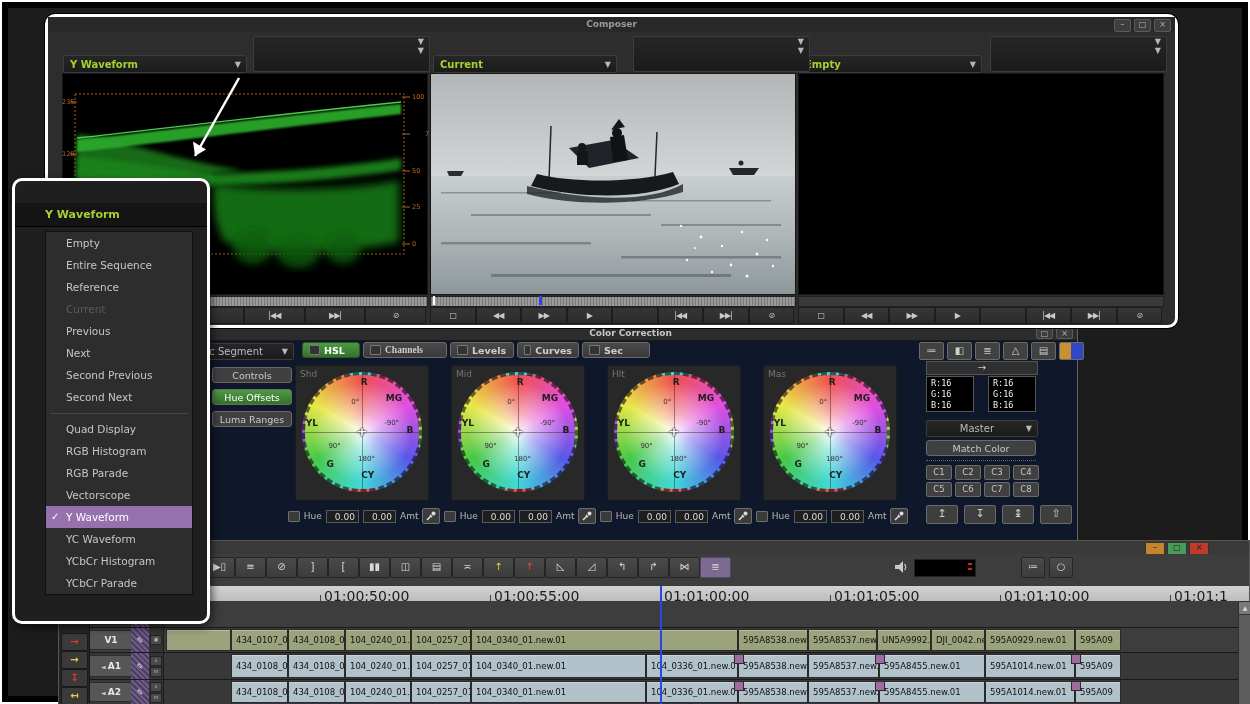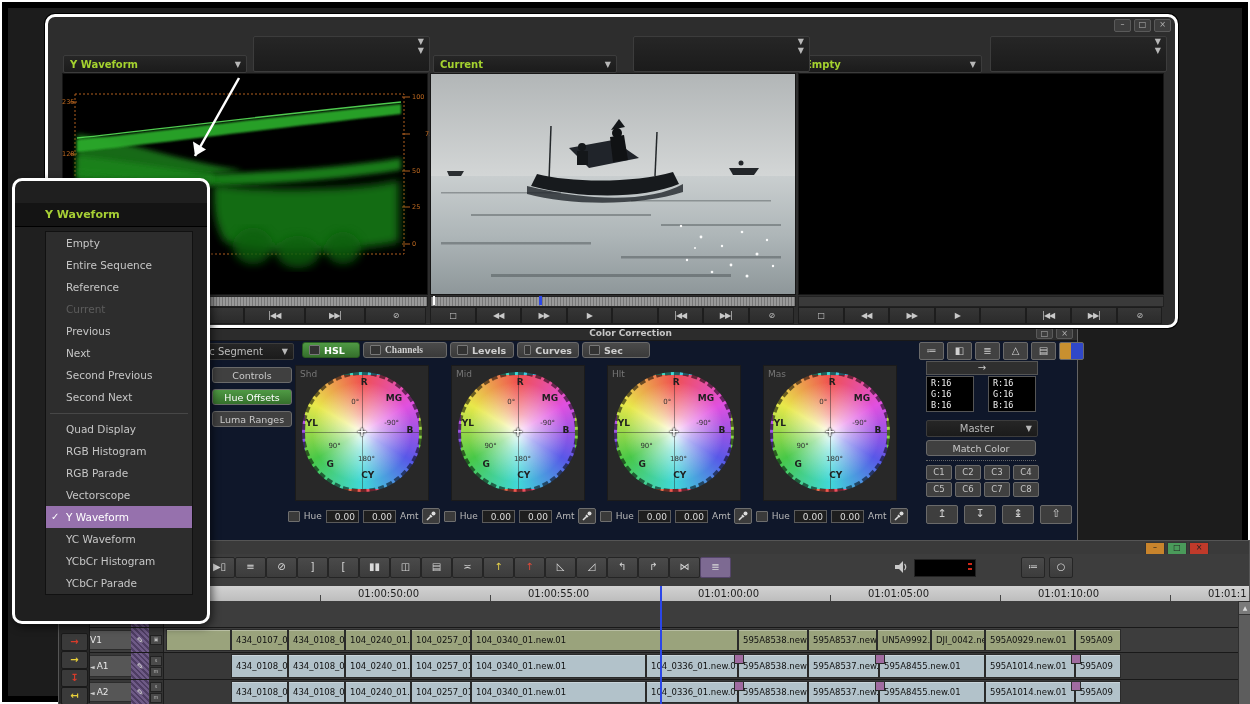--- a/index.html
+++ b/index.html
@@ -91,24 +91,24 @@
   .tl{left:58px;top:540px;width:1192px;height:164px;background:#3a3a3a;z-index:10;border:1px solid #555;box-sizing:border-box;}
   .tl-title{left:0;top:0;width:100%;height:13px;background:linear-gradient(#98889f,#7e6e8c);color:#141414;
             font-size:9px;font-weight:bold;text-align:center;line-height:13px;}
   .tl-winbtn{width:18px;height:11px;border:1px solid #333;font-size:8px;line-height:10px;text-align:center;color:#222;margin-left:2px;}
   .tl-toolbar{left:0;top:13px;width:100%;height:32px;background:#3d3d3d;border-bottom:1px solid #222;}
   .tl-icon{position:absolute;top:3px;width:29px;height:19px;background:linear-gradient(#4a4a4a,#3c3c3c);
            border:1px solid #252525;border-radius:2px;color:#d8d8d8;font-size:10px;text-align:center;line-height:18px;}
   .tl-icon.sel{background:#7d6a92;border-color:#55456a;}
   .ruler{left:0;top:45px;width:100%;height:15px;background:linear-gradient(#d2d2d2,#bdbdbd);border-bottom:1px solid #6d6d6d;}
   .rtick{position:absolute;bottom:0;width:1px;height:6px;background:#444;}
-  .rlabel{position:absolute;top:2px;font-size:10px;color:#1d1d1d;white-space:nowrap;margin-left:34px;}
+  .rlabel{position:absolute;top:2px;font-size:14px;color:#1d1d1d;white-space:nowrap;}
   .trackrow{position:absolute;left:0;width:100%;border-bottom:1px solid #191919;box-sizing:border-box;}
   .tname{position:absolute;left:30px;width:42px;top:2px;bottom:2px;background:#565656;border:1px solid #2c2c2c;
-         color:#e8e8e8;font-size:9px;font-weight:normal;display:flex;align-items:center;gap:2px;}
+         color:#e8e8e8;font-size:9px;font-weight:bold;display:flex;align-items:center;justify-content:center;gap:2px;}
   .tname .spk{font-size:6px;color:#cfcfcf;}
   .hatch{position:absolute;left:72px;width:18px;top:0;bottom:0;
          background:repeating-linear-gradient(45deg,#6e5a86 0 2px,#4e3d63 2px 4px);color:#e0e0e0;
          font-size:8px;display:flex;align-items:center;justify-content:center;}
   .tbtncol{position:absolute;left:90px;width:14px;top:0;bottom:0;background:#333;border-right:1px solid #1c1c1c;
            display:flex;flex-direction:column;align-items:center;justify-content:center;gap:1px;}
   .mini{width:10px;height:8px;background:#4a4a4a;border:1px solid #222;color:#bbb;font-size:5px;line-height:7px;text-align:center;}
   .clip{position:absolute;top:1px;bottom:1px;border:1px solid #2a2a2a;box-shadow:inset 0 1px 0 rgba(255,255,255,.3);
         font-size:8.5px;color:#101010;white-space:nowrap;overflow:hidden;padding:0 0 0 4px;box-sizing:border-box;
         display:flex;align-items:center;}
@@ -127,20 +127,21 @@
           color:#ddd;font-size:6px;text-align:center;line-height:11px;}
 </style>
 </head>
 <body>
 
 <div class="stage">
   <div class="frame"></div>
   <div class="app"></div>
 
   <div class="abs composer">
+    <div class="abs c-title">Composer</div>
     <div class="abs c-btns" id="composerBtns">
         <div class="winbtn">–</div>
         <div class="winbtn">□</div>
         <div class="winbtn">×</div>
       </div>
     <div class="abs" id="selRow" style="left:0;top:16px;width:100%;height:40px;">
         <div class="dropdown green" style="position: absolute; left: 15px; top: 22px; width: 182px; height: 16px;">
           <div class="ddlabel" style="position: static;">Y Waveform</div>
           <div class="ddarrow" style="position: static;">▼</div>
         </div>

